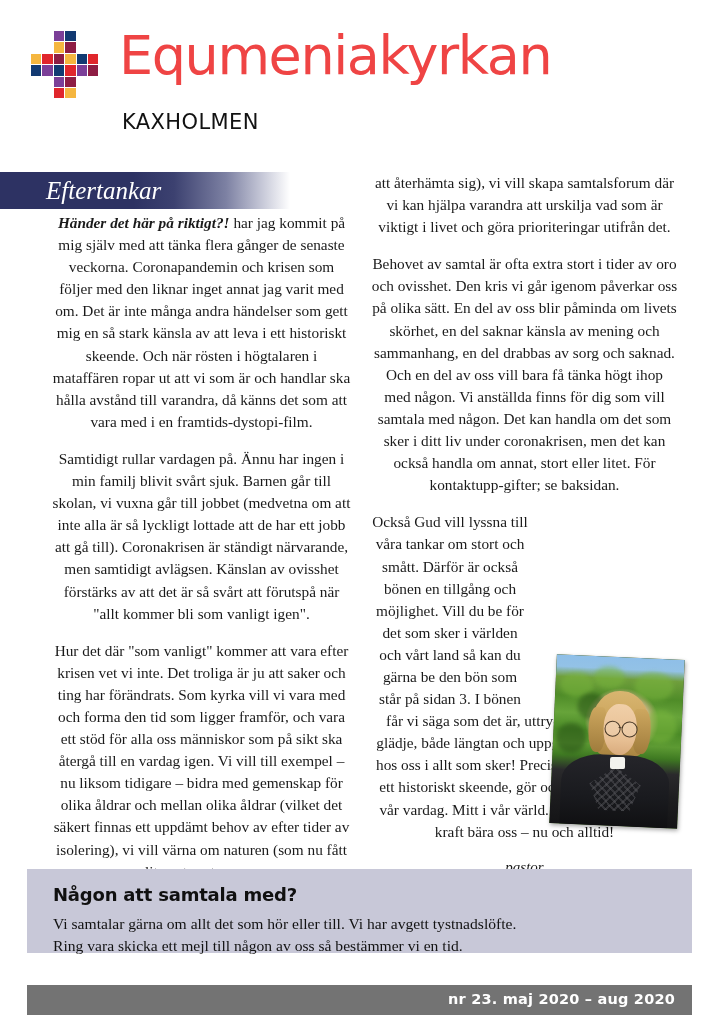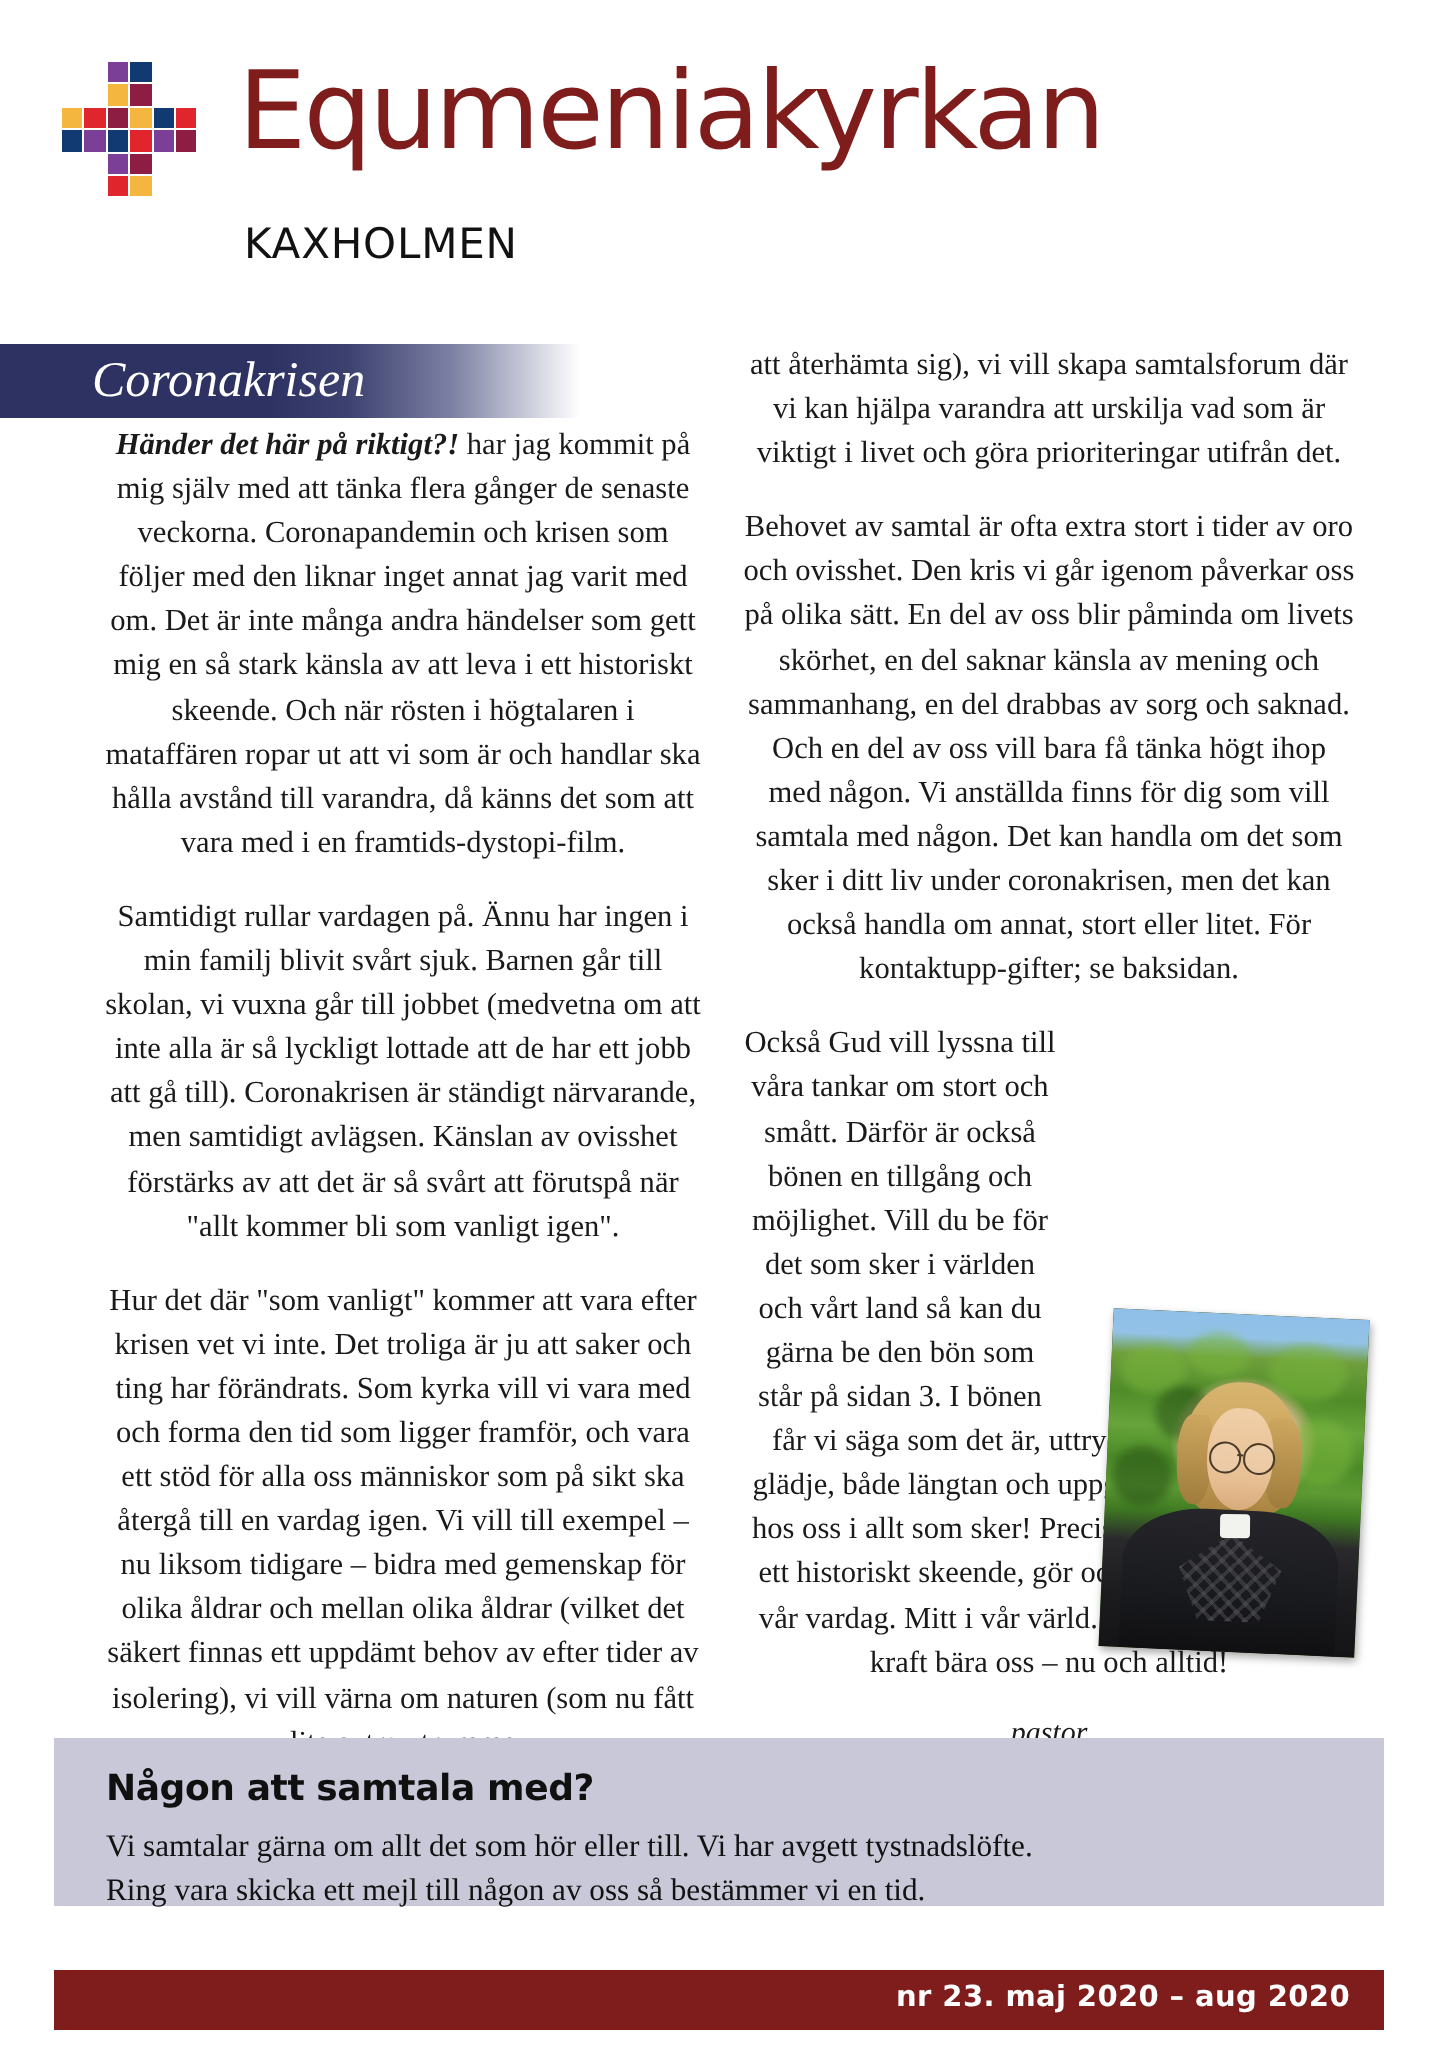--- a/index.html
+++ b/index.html
@@ -34,21 +34,21 @@
     width: 11px;
     height: 11px;
   }
   #logo-wordmark {
     position: absolute;
     left: 119px; top: 29px;
     font-family: "DejaVu Sans", sans-serif;
     font-size: 54px;
     font-weight: 400;
     letter-spacing: -1.4px;
-    color: #7f1d1d;
+    color: #ef4444;
     line-height: 1;
     white-space: nowrap;
   }
   #logo-subtitle {
     position: absolute;
     left: 122px; top: 112px;
     font-family: "DejaVu Sans", sans-serif;
     font-size: 21px;
     font-weight: 400;
     letter-spacing: 0.4px;
@@ -260,21 +260,21 @@
   }
   #callout-lines div { white-space: nowrap; }
 
   
   #footer-bar {
     position: absolute;
     left: 27px;
     top: 985px;
     width: 665px;
     height: 30px;
-    background: #7f1d1d;
+    background: #737373;
   }
   #footer-issue {
     position: absolute;
     right: 17px; top: 7px;
     font-family: "DejaVu Sans", sans-serif;
     font-weight: bold;
     font-size: 14.5px;
     letter-spacing: 0.2px;
     color: #ffffff;
     line-height: 1;
@@ -305,21 +305,21 @@
       <div class="tile" style="left: 22.8px; top: 45.6px; width: 10.4px; height: 10.4px; background: rgb(123, 63, 152);"></div>
       <div class="tile" style="left: 34.2px; top: 45.6px; width: 10.4px; height: 10.4px; background: rgb(142, 29, 68);"></div>
       <div class="tile" style="left: 22.8px; top: 57px; width: 10.4px; height: 10.4px; background: rgb(224, 38, 44);"></div>
       <div class="tile" style="left: 34.2px; top: 57px; width: 10.4px; height: 10.4px; background: rgb(245, 182, 63);"></div>
     </div>
   <div id="logo-wordmark">Equmeniakyrkan</div>
   <div id="logo-subtitle">KAXHOLMEN</div>
 </div>
 
 <div id="section-banner">
-  <div id="section-banner-label">Coronakrisen</div>
+  <div id="section-banner-label">Eftertankar</div>
 </div>
 
 <div id="column-left" class="column">
   <p><span class="lead-in">Händer det här på riktigt?!</span><span> har jag kommit på mig själv med att tänka flera gånger de senaste veckorna. Coronapandemin och krisen som följer med den liknar inget annat jag varit med om. Det är inte många andra händelser som gett mig en så stark känsla av att leva i ett historiskt skeende. Och när rösten i högtalaren i mataffären ropar ut att vi som är och handlar ska hålla avstånd till varandra, då känns det som att vara med i en framtids-dystopi-film.</span></p>
   <p>Samtidigt rullar vardagen på. Ännu har ingen i min familj blivit svårt sjuk. Barnen går till skolan, vi vuxna går till jobbet (medvetna om att inte alla är så lyckligt lottade att de har ett jobb att gå till). Coronakrisen är ständigt närvarande, men samtidigt avlägsen. Känslan av ovisshet förstärks av att det är så svårt att förutspå när "allt kommer bli som vanligt igen".</p>
   <p>Hur det där "som vanligt" kommer att vara efter krisen vet vi inte. Det troliga är ju att saker och ting har förändrats. Som kyrka vill vi vara med och forma den tid som ligger framför, och vara ett stöd för alla oss människor som på sikt ska återgå till en vardag igen. Vi vill till exempel – nu liksom tidigare – bidra med gemenskap för olika åldrar och mellan olika åldrar (vilket det säkert finnas ett uppdämt behov av efter tider av isolering), vi vill värna om naturen (som nu fått lite extra utrymme</p>
 </div>
 
 <div id="column-right" class="column">
   <p>att återhämta sig), vi vill skapa samtalsforum där vi kan hjälpa varandra att urskilja vad som är viktigt i livet och göra prioriteringar utifrån det.</p>

